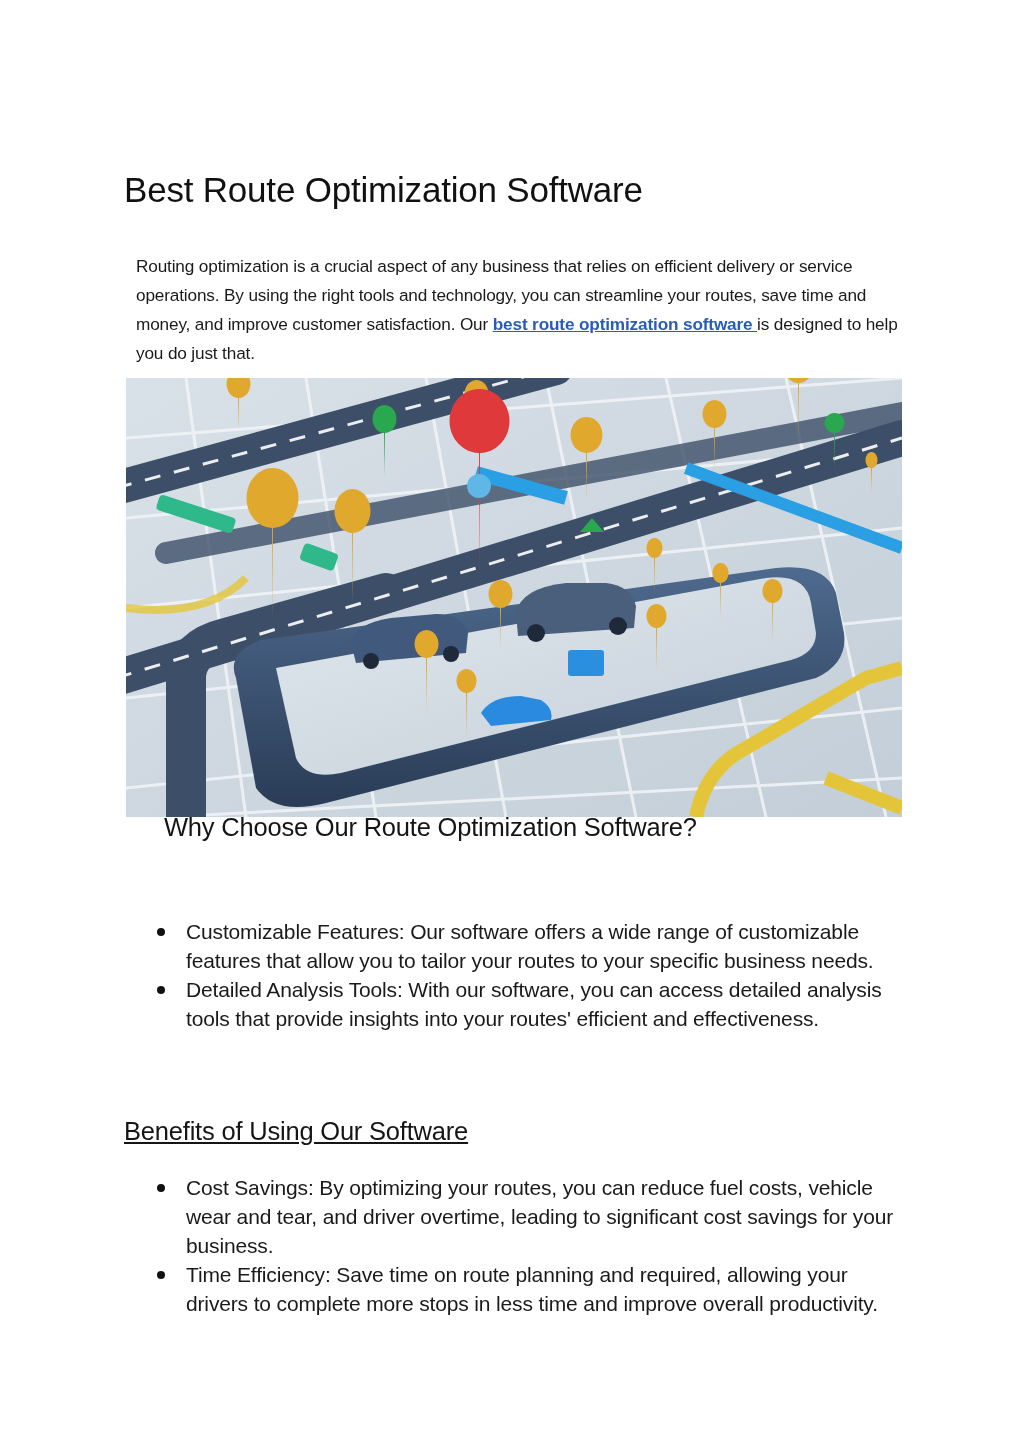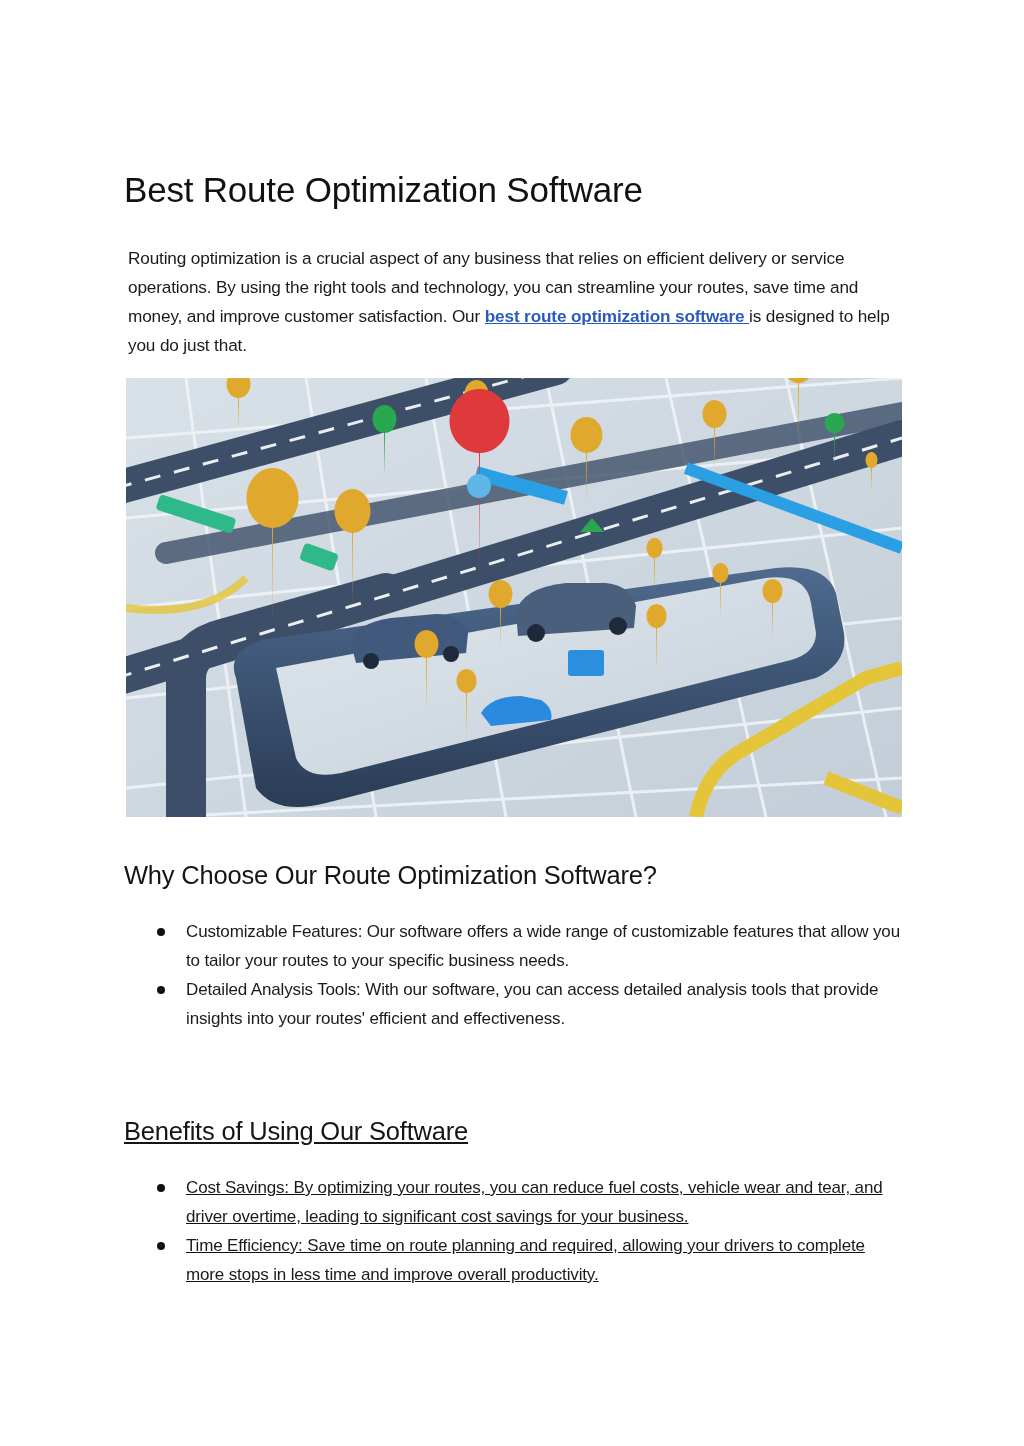--- a/index.html
+++ b/index.html
@@ -31,21 +31,21 @@
       line-height: 48px;
       letter-spacing: -0.2px;
       color: #111111;
       white-space: nowrap;
     }
     .intro {
       position: absolute;
       left: 0;
       top: 240px;
       width: 770px;
-      margin: 4px;
+      margin: 12px;
       font-size: 17.2px;
       line-height: 29px;
       color: #1a1a1a;
       letter-spacing: -0.15px;
     }
     .intro a {
       color: #2a5bb8;
       font-weight: bold;
       text-decoration: underline;
     }
@@ -63,36 +63,36 @@
       position: absolute;
       left: 0;
       margin: 0;
       font-weight: normal;
       font-size: 25.5px;
       line-height: 36px;
       color: #151515;
       letter-spacing: -0.2px;
       white-space: nowrap;
     }
-    .h2.why { top: 857px; }
+    .h2.why { top: 809px; margin-left: 40px; }
     .h2.benefits { top: 1113px; text-decoration: underline; }
     ul.bullets {
       position: absolute;
       left: 0;
       width: 780px;
       margin: 0;
       padding: 0;
       list-style: none;
     }
     ul.bullets.why { top: 917px; }
-    ul.bullets.benefits { top: 1173px; text-decoration: underline; }
+    ul.bullets.benefits { top: 1173px; }
     ul.bullets li {
       position: relative;
       padding-left: 62px;
-      font-size: 17px;
+      font-size: 21px;
       line-height: 29px;
       color: #1a1a1a;
       letter-spacing: -0.15px;
     }
     ul.bullets li .dot {
       position: absolute;
       left: 33px;
       top: 11px;
       width: 8px;
       height: 8px;

